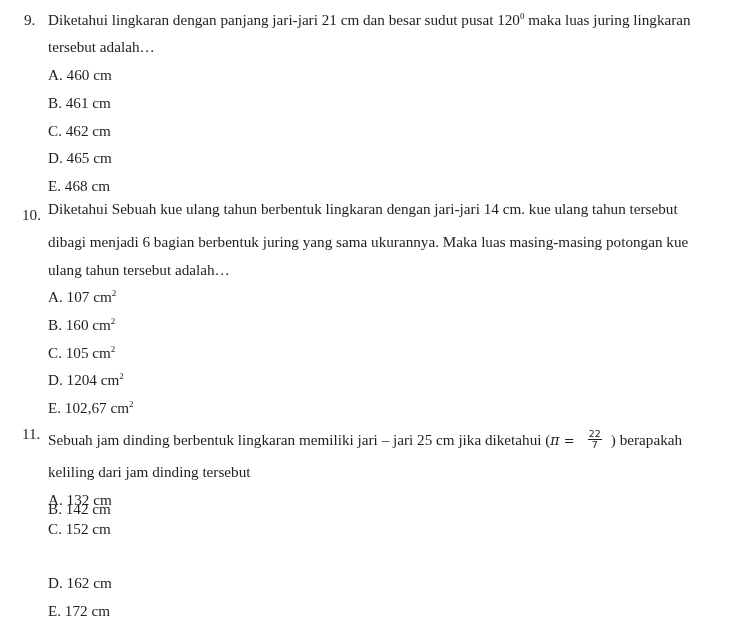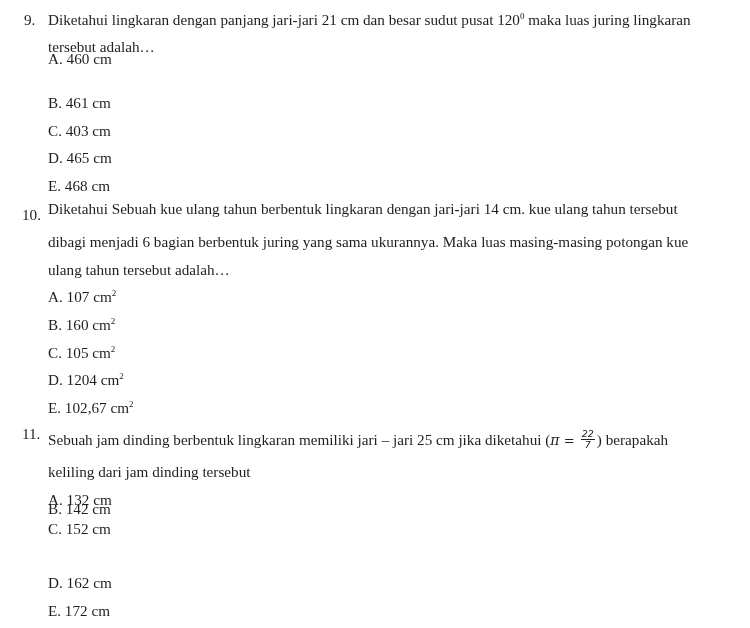--- a/index.html
+++ b/index.html
@@ -54,24 +54,23 @@
     font-family: "DejaVu Serif", serif;
     font-style: italic;
     font-size: 14px;
   }
   .frac {
     display: inline-block;
     vertical-align: middle;
     text-align: center;
     font-size: 9.5px;
     line-height: 10px;
-    margin: 0 2px;
+    margin: 0 9px;
     position: relative;
     top: -2px;
-    font-style: italic;
   }
   .frac .numer {
     display: block;
     border-bottom: 1px solid #1e1e1e;
     padding: 0 1px;
   }
   .frac .denom {
     display: block;
   }
 </style>
@@ -80,23 +79,23 @@
 
 <div class="page">
 
   <div>
     <span class="num" style="top:11px">9.</span>
     <div class="line" style="top:11px">
       <span>Diketahui lingkaran dengan panjang jari-jari 21 cm dan besar sudut pusat 120</span><sup>0</sup><span> maka luas juring lingkaran</span>
     </div>
     <div class="line" style="top:38px">tersebut adalah…</div>
 
-    <div class="line" style="top:50px">A. 460  cm</div>
+    <div class="line" style="top:66px">A. 460  cm</div>
     <div class="line" style="top:94px">B. 461 cm</div>
-    <div class="line" style="top:122px">C. 403 cm</div>
+    <div class="line" style="top:122px">C. 462 cm</div>
     <div class="line" style="top:149px">D. 465 cm</div>
     <div class="line" style="top:177px">E. 468 cm</div>
   </div>
 
   <div>
     <span class="num two-digit" style="top:206px">10.</span>
     <div class="line" style="top:200px">Diketahui Sebuah  kue ulang tahun berbentuk lingkaran dengan jari-jari 14 cm. kue ulang tahun tersebut</div>
     <div class="line" style="top:233px">dibagi menjadi 6 bagian berbentuk juring yang sama ukurannya. Maka luas masing-masing potongan kue</div>
     <div class="line" style="top:261px">ulang tahun tersebut adalah…</div>
 

